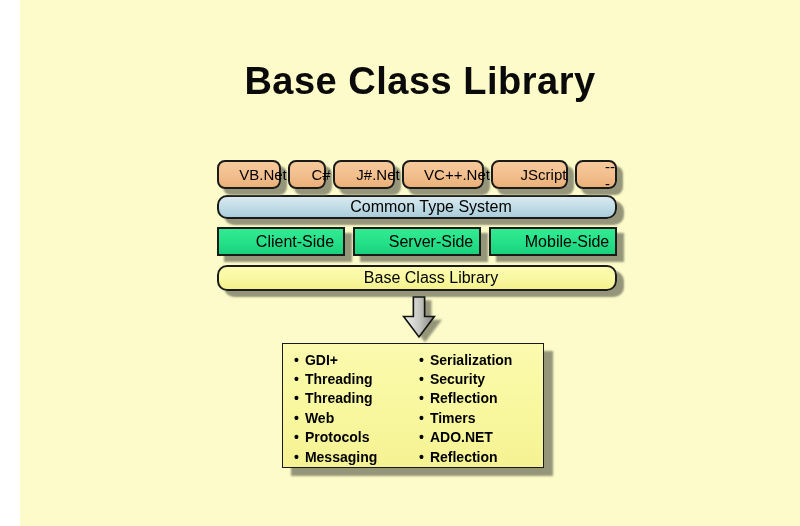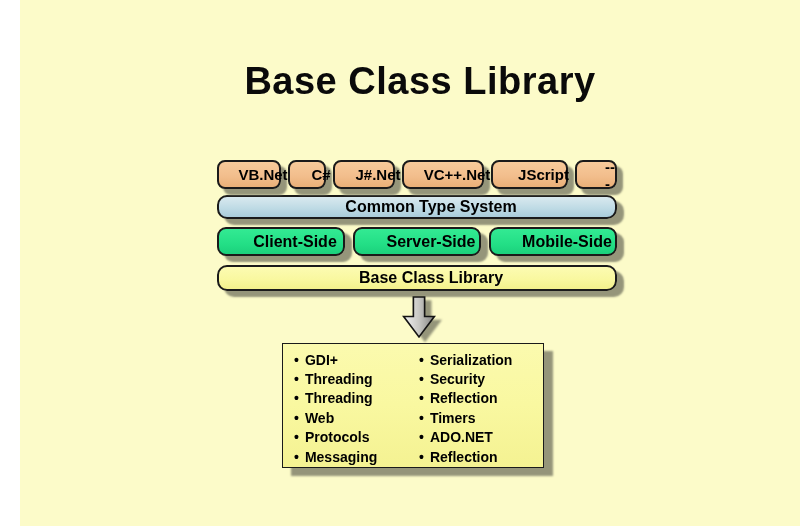--- a/index.html
+++ b/index.html
@@ -10,38 +10,38 @@
     margin-left:20px;
   }
   .title{
     position:absolute;top:60px;left:0;width:100%;text-align:center;
     font-size:38px;font-weight:bold;color:#0a0a0a;letter-spacing:0.5px;
   }
   .stack{position:absolute;left:197px;top:160px;width:400px;}
   .box{
     box-sizing:border-box;border:2px solid var(--border,#1a1a1a);
     display:flex;align-items:center;justify-content:center;
-    font-weight:bold;color:#000;padding-left:28px;
+    font-weight:normal;color:#000;padding-left:28px;
   }
   .lang-row{display:flex;justify-content:space-between;height:29px;margin-bottom:6px;}
   .lang{
     height:29px;border-radius:8px;font-size:15px;
     background:linear-gradient(180deg,#F7CA9A 0%,var(--language-box,#F2BE8D) 55%,#EAB078 100%);
     box-shadow:6px 6px 2px var(--shadow,#95957A);
   }
   .w0{width:64px}.w1{width:38px}.w2{width:82px}.w3{width:62px}.w4{width:77px}.w5{width:42px}
   .cts{
     height:24px;border-radius:10px;font-size:16px;margin-bottom:8px;
     background:linear-gradient(180deg,#D9E9EF 0%,var(--cts-bar,#BFDBE5) 55%,#AACCDA 100%);
     box-shadow:7px 6px 2px var(--shadow,#95957A);
     text-align:right;
   }
   .side-row{display:flex;justify-content:space-between;height:29px;margin-bottom:9px;}
   .side{
-    width:128px;height:29px;border-radius:9px;font-size:16px;
+    width:128px;height:29px;border-radius:0;font-size:16px;
     background:linear-gradient(180deg,#33EA93 0%,var(--side-box,#23DF86) 60%,#1BD07C 100%);
     box-shadow:7px 6px 2px var(--shadow,#95957A);
   }
   .bcl{
     height:26px;border-radius:10px;font-size:16px;
     background:linear-gradient(180deg,#FCFBB2 0%,var(--yellow-panel,#F9F8A0) 55%,#F3F18C 100%);
     box-shadow:7px 6px 2px var(--shadow,#95957A);
   }
   .arrow{
     position:absolute;left:381px;top:296px;width:36px;height:43px;

